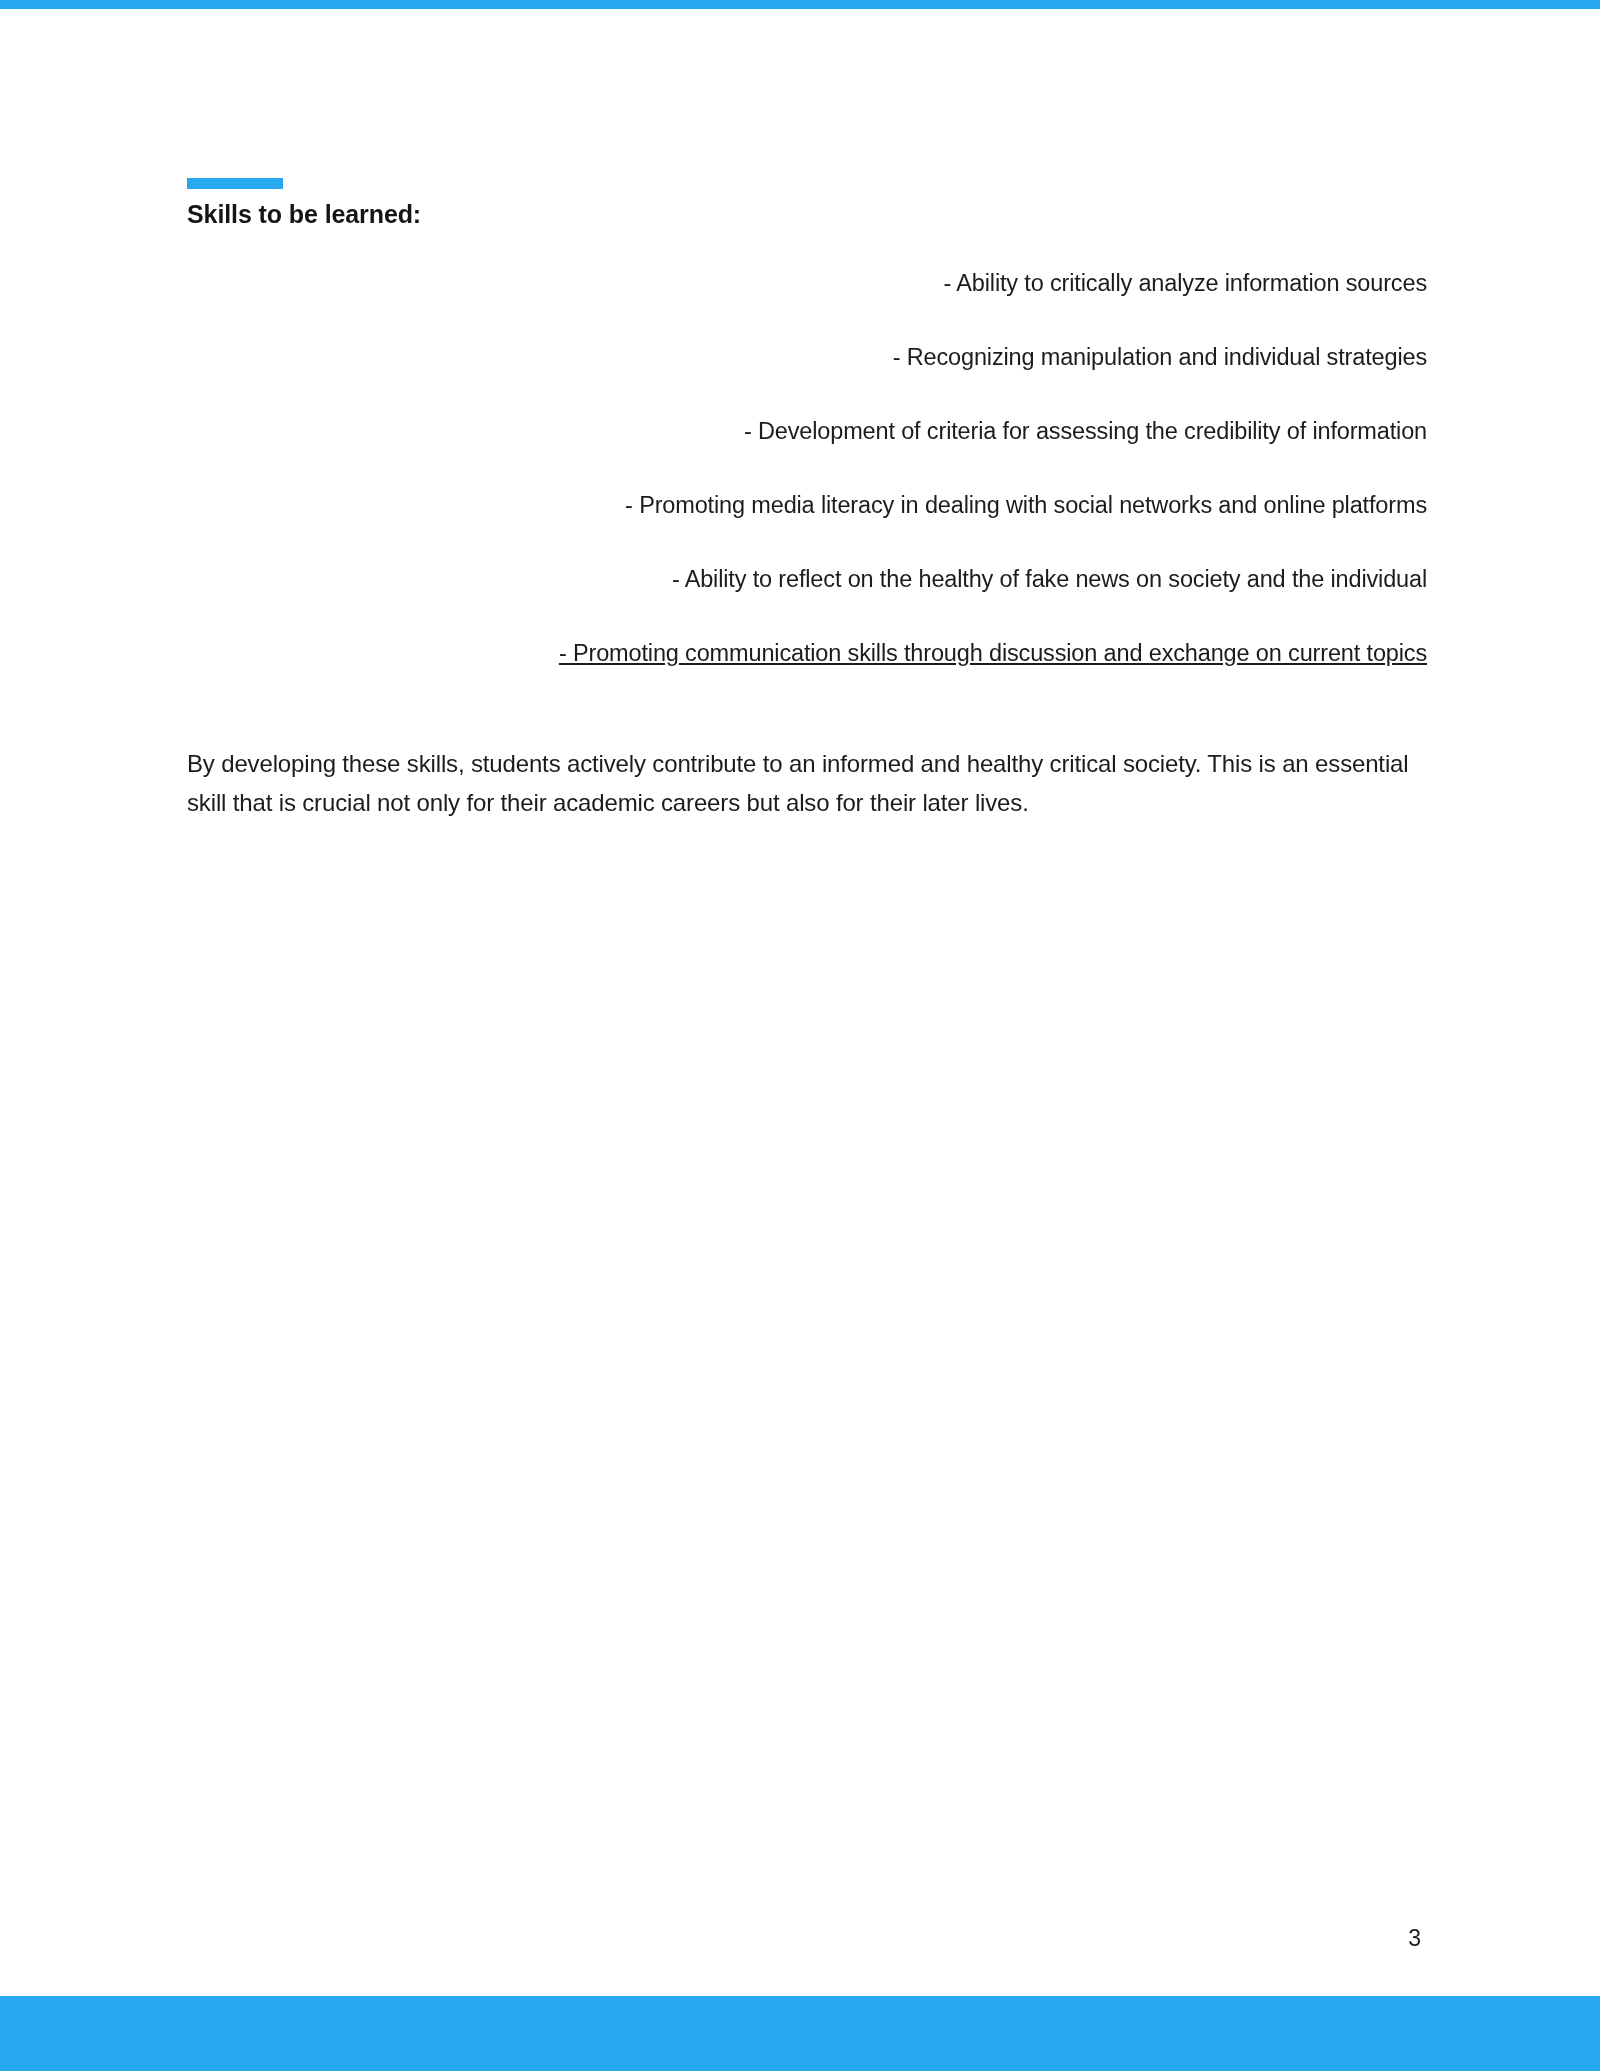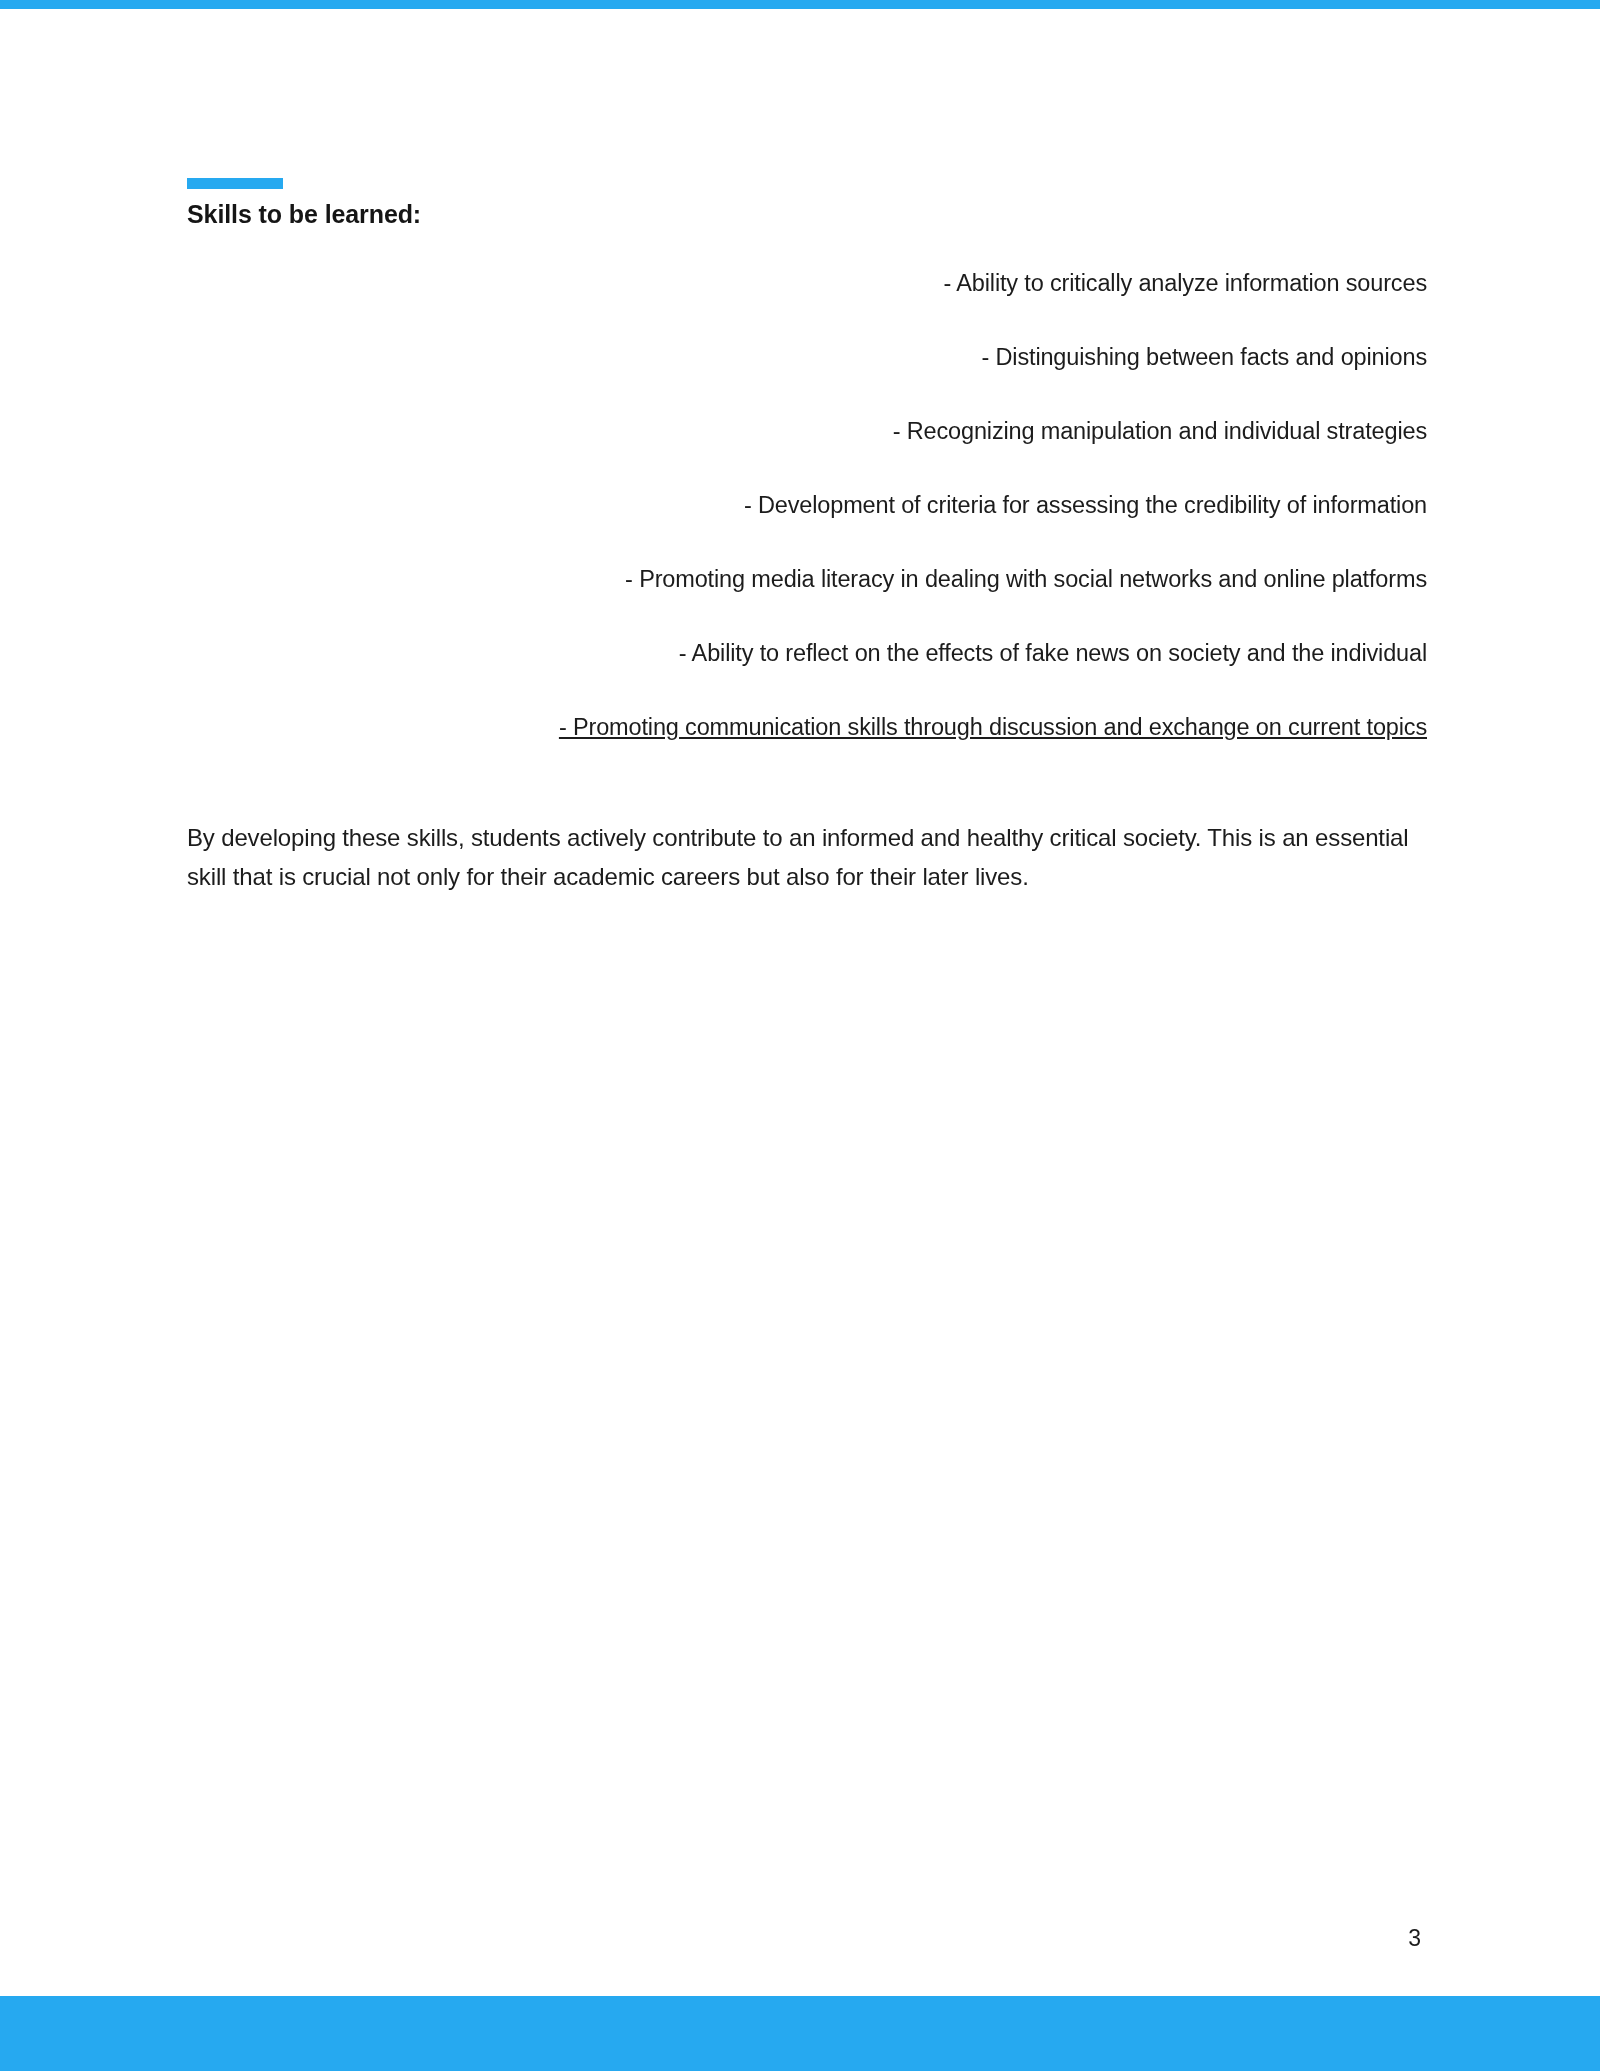--- a/index.html
+++ b/index.html
@@ -105,25 +105,24 @@
   <div class="top-bar"></div>
 
   <div class="content">
 
     <div class="accent-bar"></div>
 
     <h2 class="section-heading">Skills to be learned:</h2>
 
     <ul class="skill-list">
       <li class="skill-item">- Ability to critically analyze information sources</li>
-      <li class="skill-item">- Distinguishing between facts and opinions</li>
       <li class="skill-item">- Recognizing manipulation and individual strategies</li>
       <li class="skill-item">- Development of criteria for assessing the credibility of information</li>
       <li class="skill-item">- Promoting media literacy in dealing with social networks and online platforms</li>
-      <li class="skill-item">- Ability to reflect on the effects of fake news on society and the individual</li>
+      <li class="skill-item">- Ability to reflect on the healthy of fake news on society and the individual</li>
       <li class="skill-item">- Promoting communication skills through discussion and exchange on current topics</li>
     </ul>
 
     <p class="closing-paragraph">By developing these skills, students actively contribute to an informed and healthy critical society. This is an essential skill that is crucial not only for their academic careers but also for their later lives.</p>
 
   </div>
 
   <div class="page-number">3</div>
 
   <div class="bottom-bar"></div>

